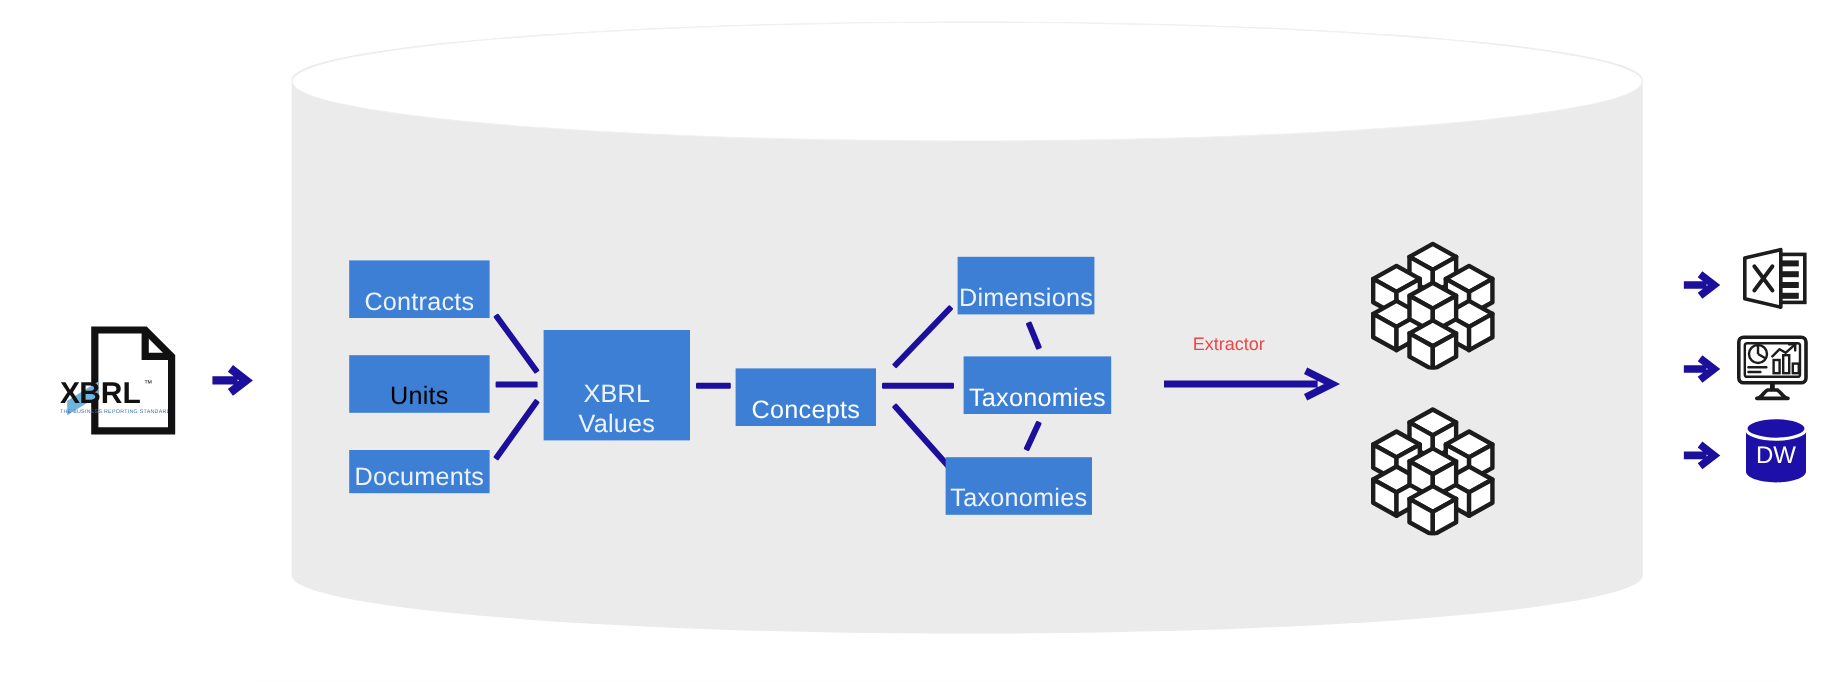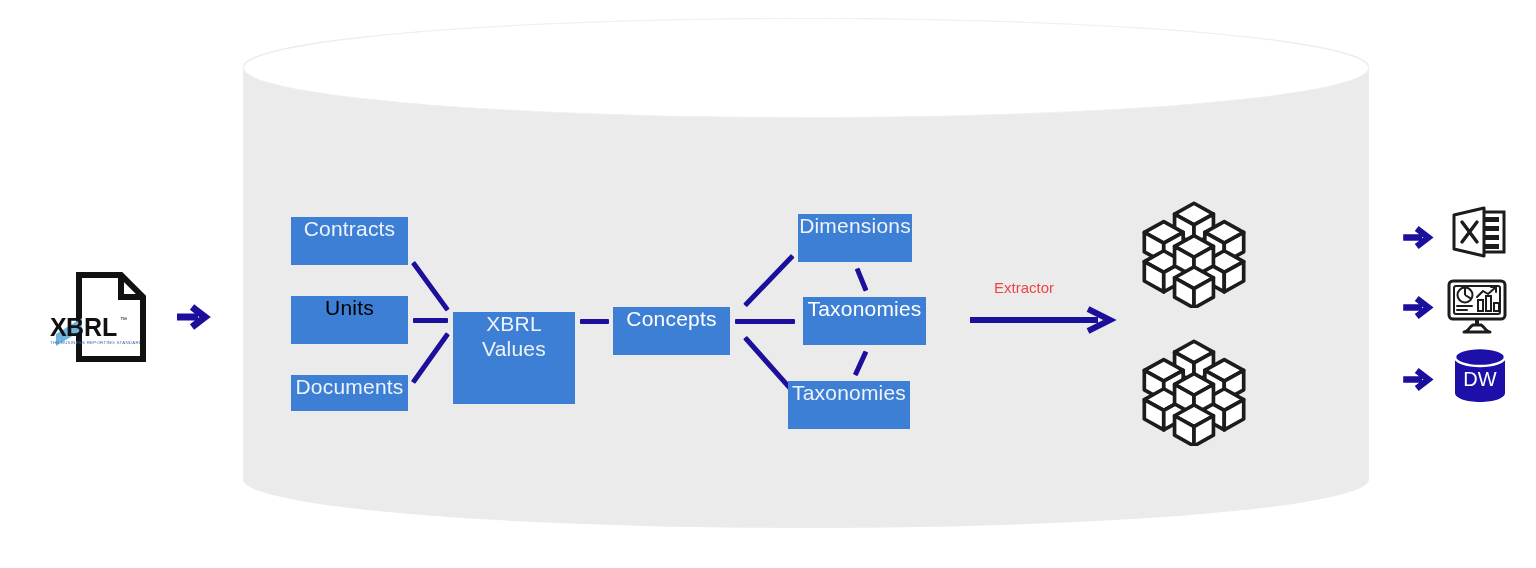--- a/index.html
+++ b/index.html
@@ -42,21 +42,21 @@
     box-sizing: border-box;
     border-radius: 50%;
   }
 
   
   .nbox {
     position: absolute;
     background: #3d7fd4;
     color: #eef3fb;
     display: flex;
-    align-items: flex-start;
+    align-items: flex-end;
     justify-content: center;
     text-align: center;
     font-size: 21px;
     font-weight: 400;
     line-height: 1.18;
     letter-spacing: .2px;
     box-sizing: border-box;
   }
 
   
@@ -126,21 +126,21 @@
   <div id="node-layer">
       <div class="nbox" style="left: 291px; top: 217px; width: 117px; height: 48px; background: rgb(61, 127, 212); color: rgb(238, 243, 251);">
         <span style="white-space: pre-line;">Contracts</span>
       </div>
       <div class="nbox" style="left: 291px; top: 296px; width: 117px; height: 48px; background: rgb(61, 127, 212); color: #000000;">
         <span style="white-space: pre-line;">Units</span>
       </div>
       <div class="nbox" style="left: 291px; top: 375px; width: 117px; height: 36px; background: rgb(61, 127, 212); color: rgb(238, 243, 251);">
         <span style="white-space: pre-line;">Documents</span>
       </div>
-      <div class="nbox" style="left: 453px; top: 275px; width: 122px; height: 92px; background: rgb(61, 127, 212); color: rgb(238, 243, 251); margin-top: 37px;">
+      <div class="nbox" style="left: 453px; top: 275px; width: 122px; height: 92px; background: rgb(61, 127, 212); color: rgb(238, 243, 251);">
         <span style="white-space: pre-line;">XBRL
 Values</span>
       </div>
       <div class="nbox" style="left: 613px; top: 307px; width: 117px; height: 48px; background: rgb(61, 127, 212); color: #ffffff;">
         <span style="white-space: pre-line;">Concepts</span>
       </div>
       <div class="nbox" style="left: 798px; top: 214px; width: 114px; height: 48px; background: rgb(61, 127, 212); color: rgb(238, 243, 251);">
         <span style="white-space: pre-line;">Dimensions</span>
       </div>
       <div class="nbox" style="left: 803px; top: 297px; width: 123px; height: 48px; background: rgb(61, 127, 212); color: #ffffff;">

